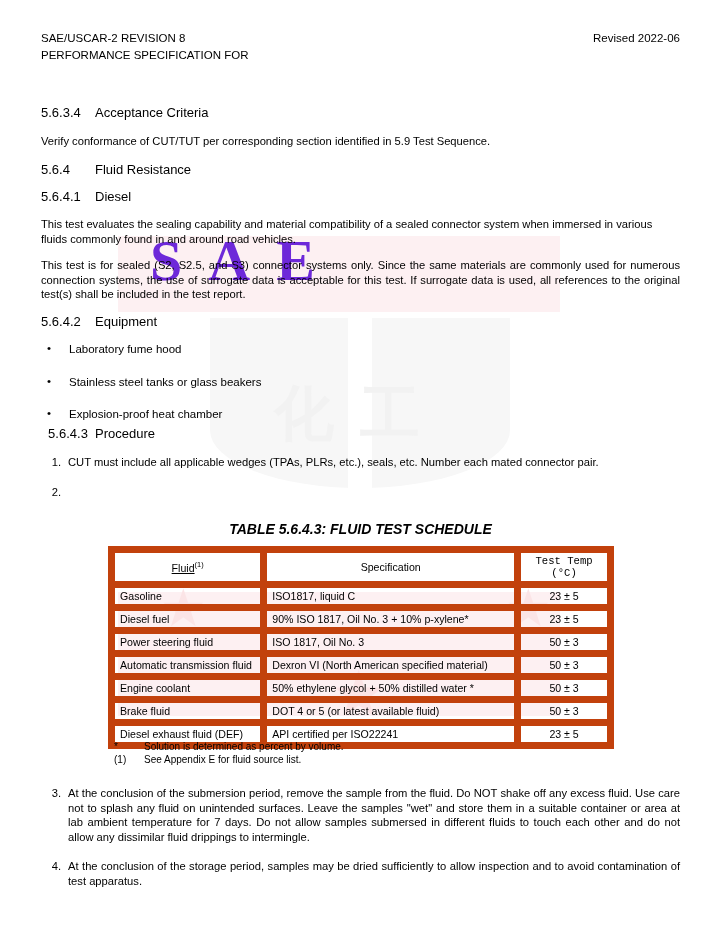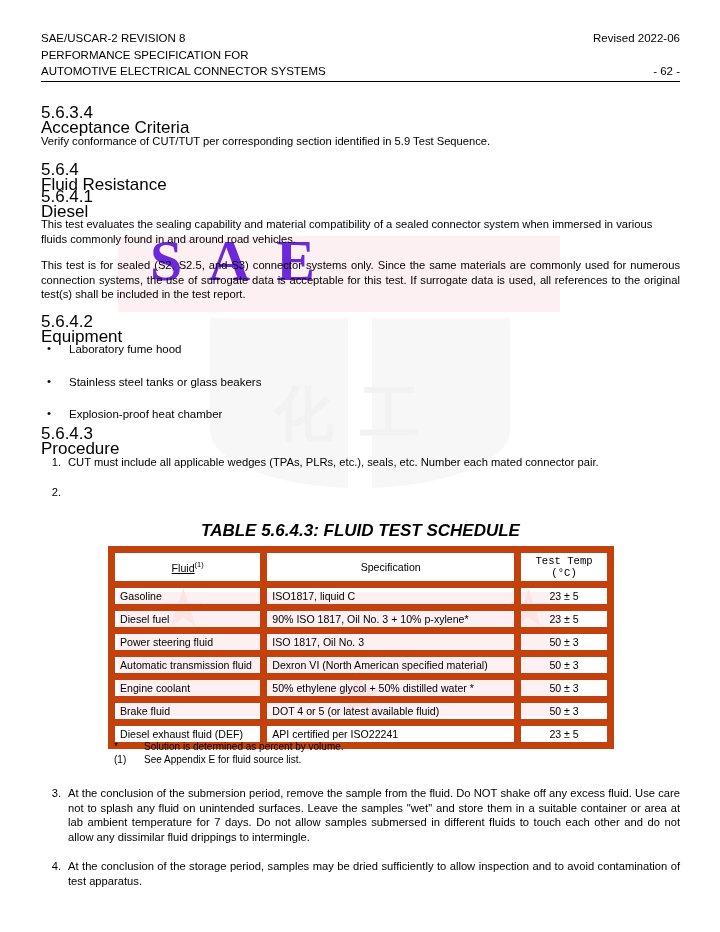--- a/index.html
+++ b/index.html
@@ -119,22 +119,21 @@
   .hdr-left, .hdr-right { white-space: nowrap; }
 
   
   .blk {
     position: absolute;
     font-size: 11.5px;
     line-height: 14.5px;
   }
   .sec-head {
     display: flex;
-    font-size: 17px;
-    flex-direction: column;
+    font-size: 13px;
   }
   .sec-num { width: 54px; flex: none; }
   .para {
     text-align: justify;
     font-size: 11.2px;
     line-height: 14.5px;
   }
   .para.nojust { text-align: left; }
 
   ul.bullets { margin: 0; padding: 0; list-style: none; }
@@ -167,21 +166,21 @@
     text-align: right;
   }
 
   
   .tbl-title {
     position: absolute;
     left: 41px;
     top: 521px;
     width: 639px;
     text-align: center;
-    font-size: 17px;
+    font-size: 14px;
     font-weight: bold;
     font-style: italic;
   }
   table.fluid {
     position: absolute;
     left: 108px;
     top: 546px;
     width: 506px;
     border-collapse: collapse;
     font-size: 10.6px;
@@ -238,24 +237,20 @@
 
     <div class="doc-header">
       <div class="hdr-row">
         <span class="hdr-left">SAE/USCAR-2 REVISION 8</span>
         <span class="hdr-right">Revised 2022-06</span>
       </div>
       <div class="hdr-row">
         <span class="hdr-left">PERFORMANCE SPECIFICATION FOR</span>
         <span class="hdr-right"></span>
       </div>
-      <div class="hdr-row underlined">
-        <span class="hdr-left">AUTOMOTIVE ELECTRICAL CONNECTOR SYSTEMS</span>
-        <span class="hdr-right">- 62 -</span>
-      </div>
     </div>
 
     <div class="blk" style="left:41px; top:106px; width:639px;">
       <div class="sec-head">
         <span class="sec-num">5.6.3.4</span>
         <span>Acceptance Criteria</span>
       </div>
     </div>
     <div class="blk para nojust" style="left:41px; top:134px; width:639px;">Verify conformance of CUT/TUT per corresponding section identified in 5.9 Test Sequence.</div>
 
@@ -291,21 +286,21 @@
           <span class="bdot">•</span>
           <span>Stainless steel tanks or glass beakers</span>
         </li>
         <li>
           <span class="bdot">•</span>
           <span>Explosion-proof heat chamber</span>
         </li>
       </ul>
     </div>
 
-    <div class="blk" style="left:41px; top:427px; width:639px;">
+    <div class="blk" style="left:41px; top:427px; width:639px;text-align:center;">
       <div class="sec-head">
         <span class="sec-num">5.6.4.3</span>
         <span>Procedure</span>
       </div>
     </div>
 
     <div class="blk" style="left:41px; top:455px; width:639px;">
       <ol class="steps">
         <li>
           <span class="snum">1.</span>

